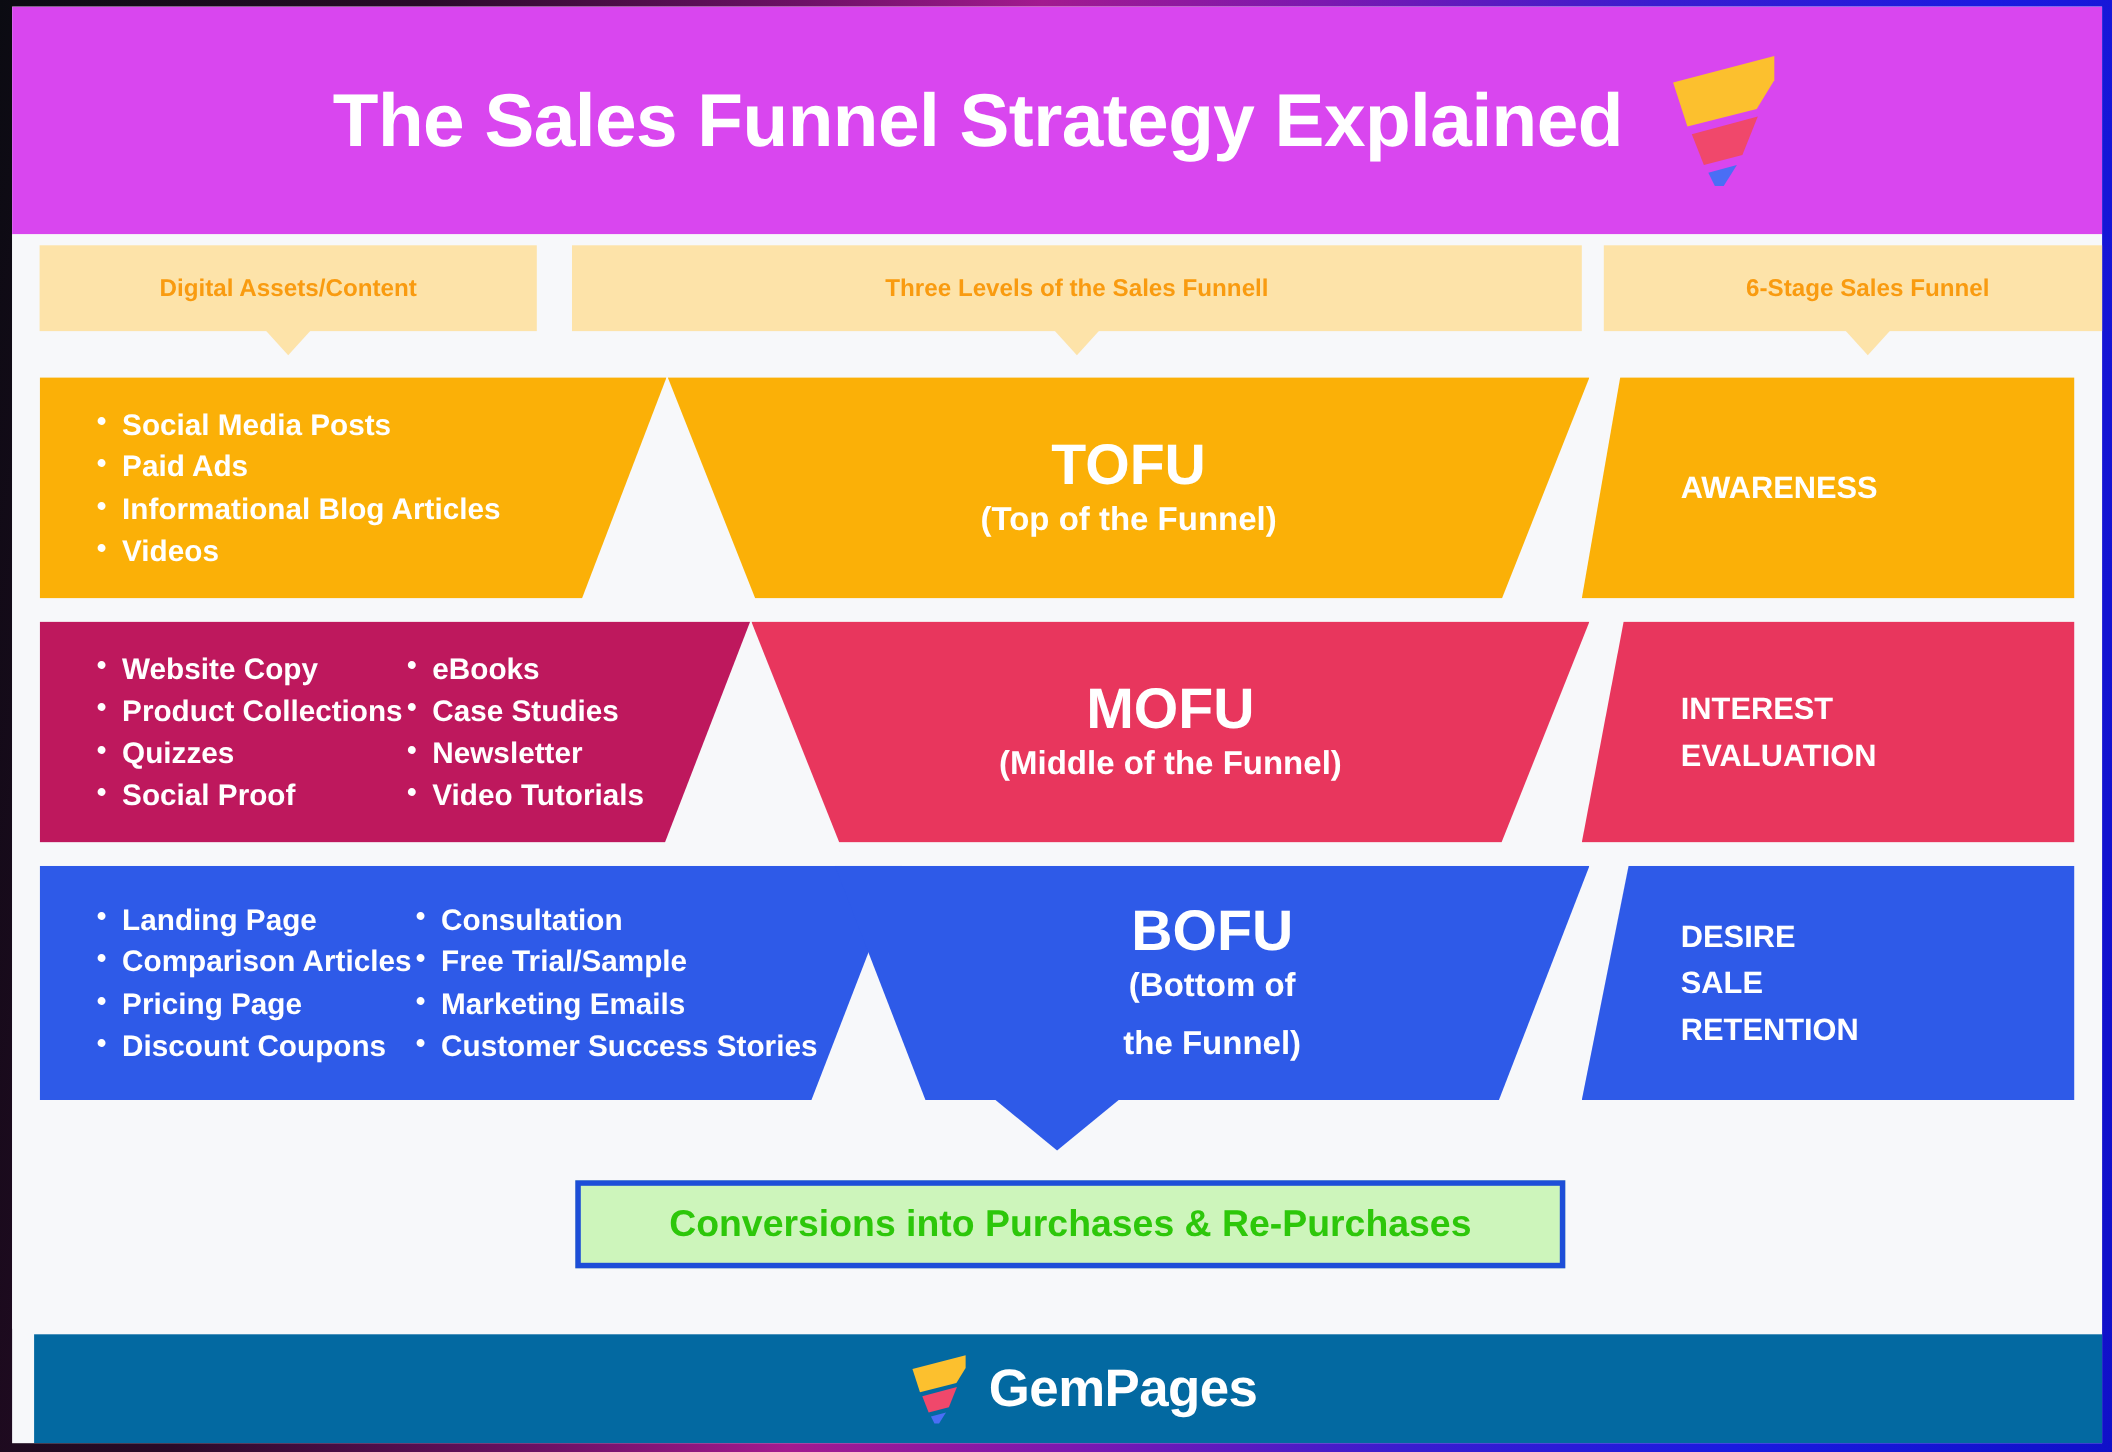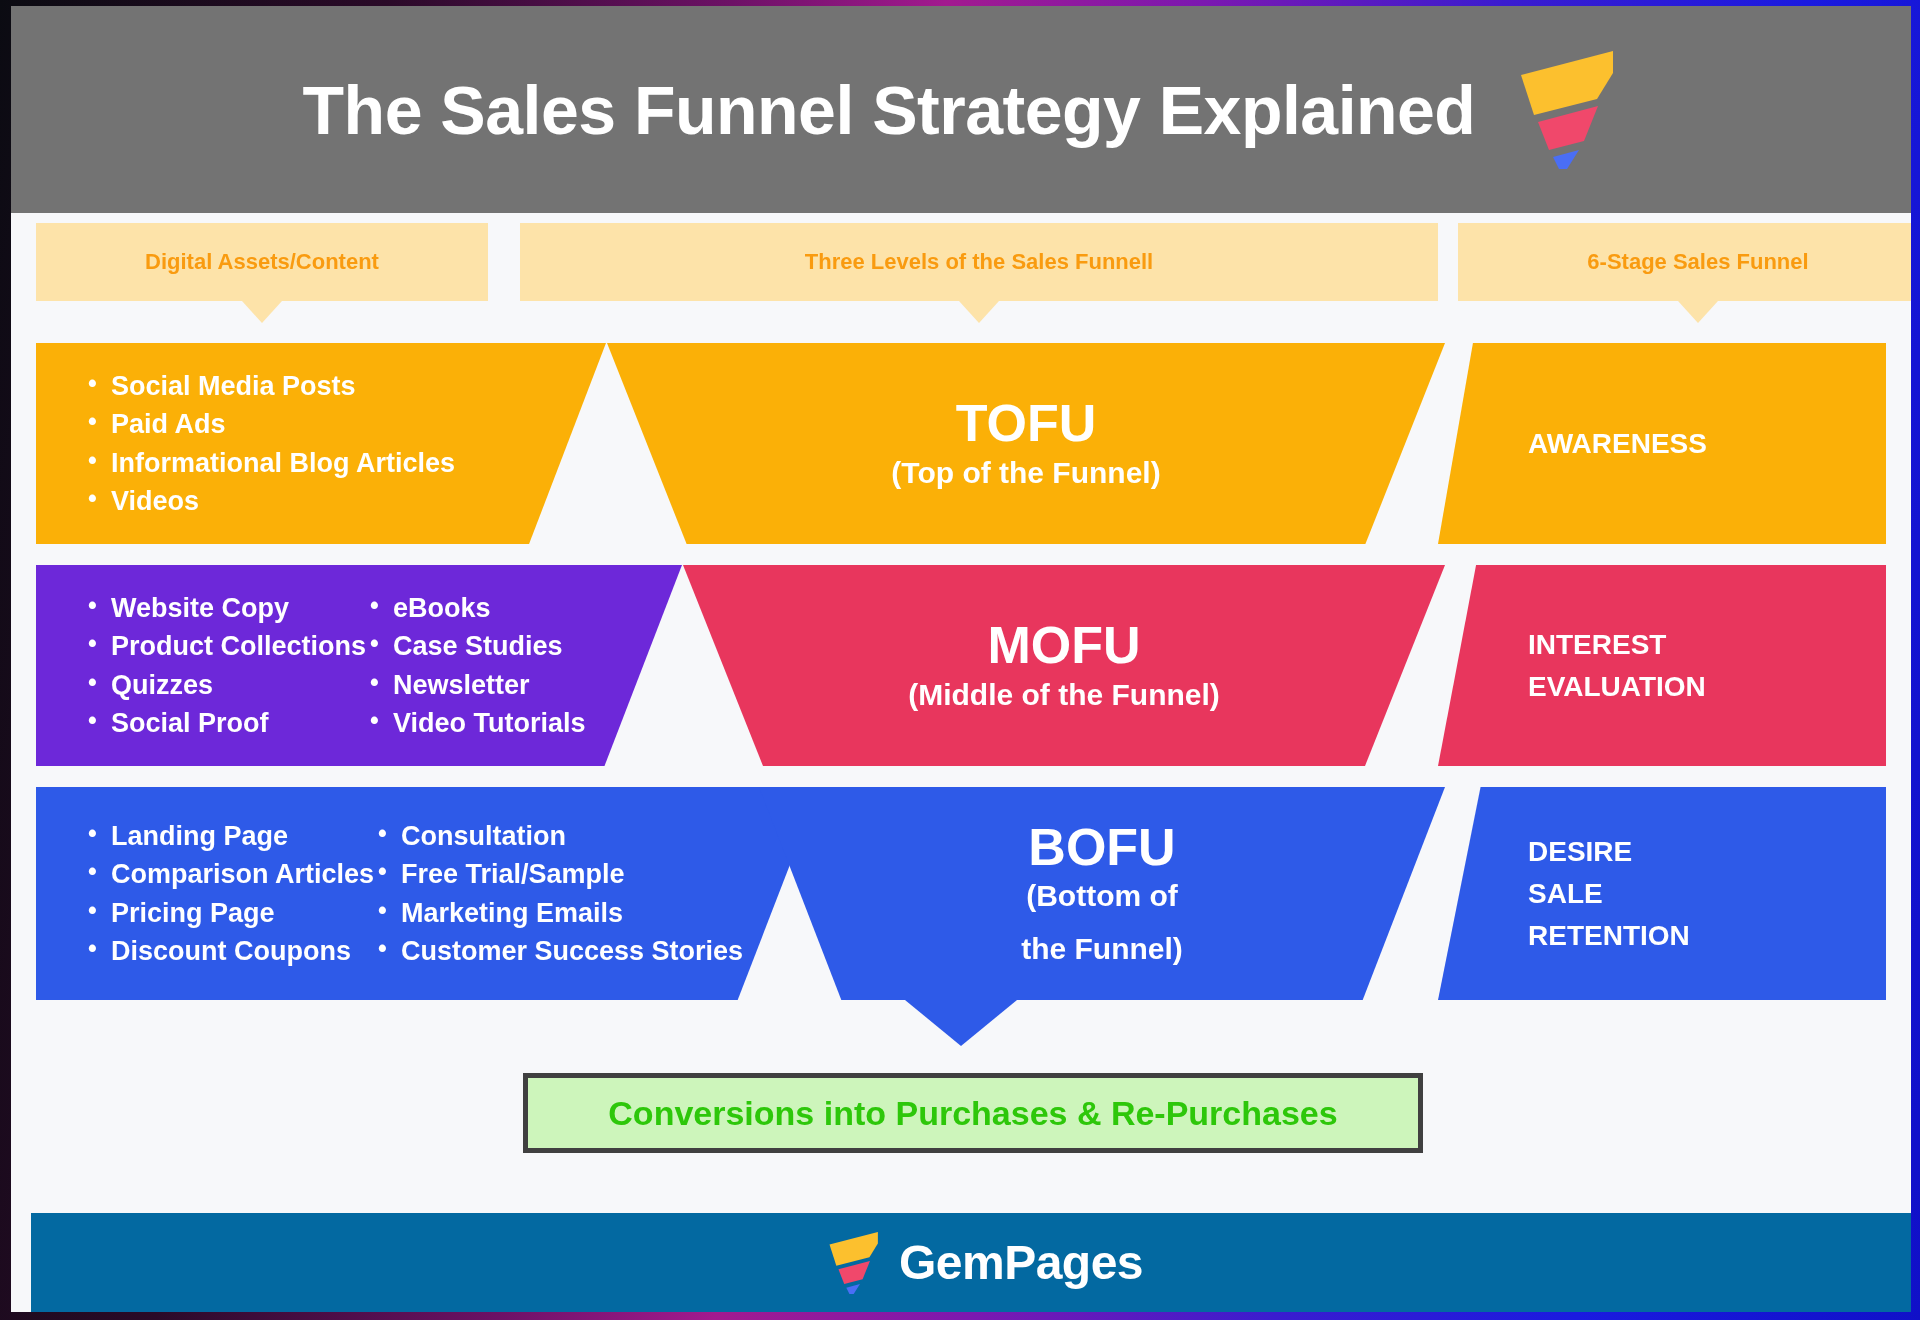--- a/index.html
+++ b/index.html
@@ -19,21 +19,21 @@
     padding:6px 9px 8px 11px;
   }
   #canvas {
     position:relative; width:100%; height:100%;
     background:#f7f8fa; overflow:hidden;
   }
 
   
   #header {
     position:absolute; left:0; top:0; width:100%; height:207px;
-    background:#737373;
+    background:#d946ef;
     display:flex; align-items:center; justify-content:center; gap:26px;
   }
   #header-title {
     color:#ffffff;
     font-size:68px;
     font-weight:bold;
     letter-spacing:-0.5px;
     white-space:nowrap;
   }
   .logo-funnel { display:block; }
@@ -121,21 +121,21 @@
   
   #conv-arrow {
     position:absolute; left:50%; top:787px; transform:translateX(-50%);
     width:0; height:0;
     border-left:56px solid transparent;
     border-right:56px solid transparent;
     border-top:46px solid #2e5ae8;
   }
   #conv-box {
     position:absolute; left:512px; top:860px; width:900px; height:80px;
-    background:#cdf5bb; border:5px solid #404040;
+    background:#cdf5bb; border:5px solid #1d4ed8;
     display:flex; align-items:center; justify-content:center;
   }
   #conv-box span {
     color:#2dc70a; font-size:34px; font-weight:bold; white-space:nowrap;
   }
 
   
   #footer {
     position:absolute; left:4px; bottom:0; width:100%; height:99px;
     background:#0369a1;
@@ -205,21 +205,21 @@
           <div class="stage-list">
             <div>AWARENESS</div>
           </div>
         </div>
       </div>
     </div>
 
     <div class="row" id="row-mofu">
 
       <div class="seg seg-left" style="width:646px;
-           background:#6d28d9;
+           background:#be185d;
            clip-path:polygon(0 0, 100% 0, 88% 100%, 0 100%);">
         <div class="panel-inner" style="padding-left:48px;">
           <div class="bullet-cols">
             <ul style="width:282px;">
               <li>Website Copy</li>
               <li>Product Collections</li>
               <li>Quizzes</li>
               <li>Social Proof</li>
             </ul>
             <ul>

